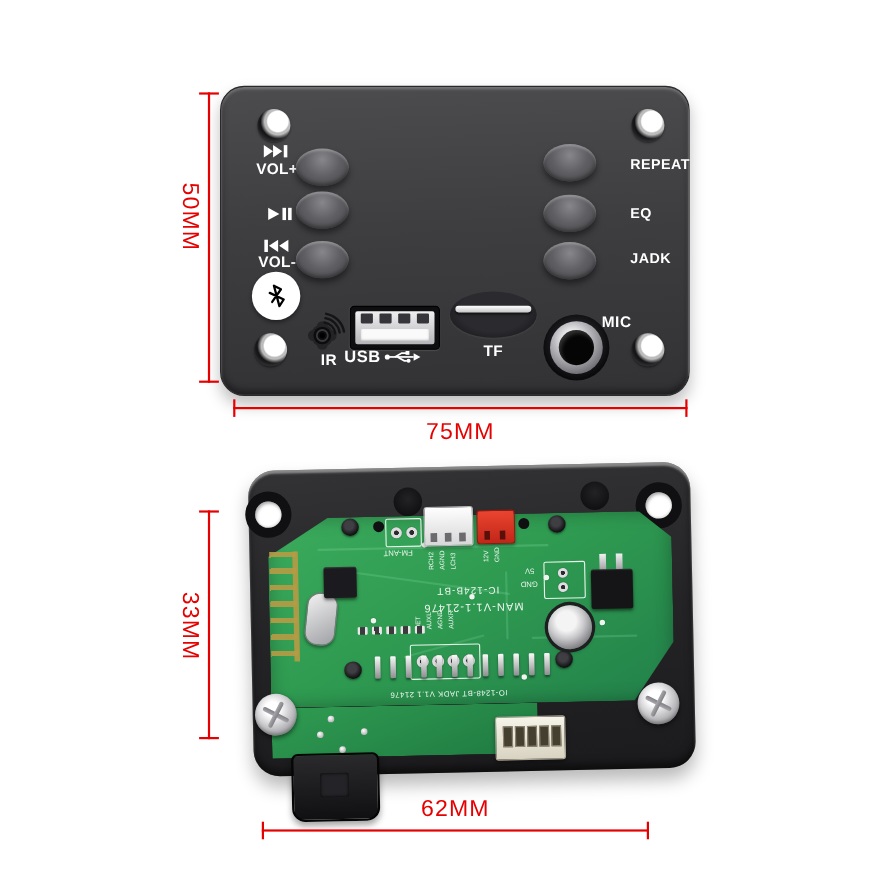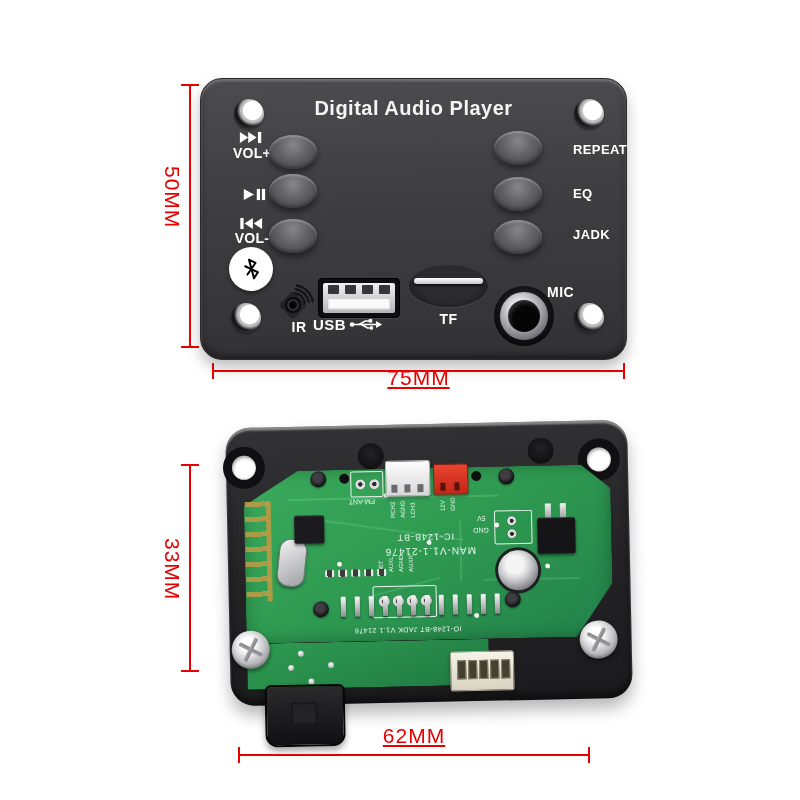--- a/index.html
+++ b/index.html
@@ -153,21 +153,20 @@
   .sscrew.bl{left:2px;top:203px;} .sscrew.br{left:350px;top:200px;}
   .sscrew i{position:absolute;left:6px;right:6px;top:17px;height:4px;background:linear-gradient(#808084,#a9a9ad);border-radius:2px;}
   .sscrew i.c1{transform:rotate(28deg);} .sscrew i.c2{transform:rotate(118deg);}
 </style>
 </head>
 <body>
 
 <div class="stage">
 
   <div class="front-panel">
-    <div class="fp-title">Digital Audio Player</div>
 
     <div class="sh tl"></div>
     <div class="sh tr"></div>
     <div class="sh bl"></div>
     <div class="sh br"></div>
 
     <div class="ctl-icon" style="left:37px;top:52px;">
       <svg width="26" height="13" viewBox="0 0 26 14" fill="#fff">
           <path d="M1 1 L10 7 L1 13 Z"></path>
           <path d="M10 1 L19 7 L10 13 Z"></path>
@@ -257,21 +256,21 @@
     <div class="mic-jack">
       <div class="mic-ring"></div>
       <div class="mic-hole"></div>
     </div>
     <div class="port-label" style="left:346px;top:205px;">MIC</div>
   </div>
 
   <div class="dim v" style="left:189px;top:84px;height:264px;"></div>
   <div class="dim-label rot90" style="left:142px;top:184px;width:60px;">50MM</div>
   <div class="dim h" style="left:212px;top:370px;width:413px;"></div>
-  <div class="dim-label" style="left:212px;top:366px;width:413px;text-decoration:underline;">75MM</div>
+  <div class="dim-label" style="left:212px;top:381px;width:413px;">75MM</div>
 
   <div class="back-unit">
     <div class="back-frame"></div>
     <div class="standoff a"></div>
     <div class="standoff b"></div>
     <div class="chole tl"></div>
     <div class="chole tr"></div>
 
     <div class="pcb-main">
 
@@ -400,15 +399,15 @@
       </div>
     <div class="sscrew br">
         <i class="c1"></i>
         <i class="c2"></i>
       </div>
   </div>
 
   <div class="dim v" style="left:189px;top:464px;height:208px;"></div>
   <div class="dim-label rot90" style="left:142px;top:556px;width:60px;">33MM</div>
   <div class="dim h" style="left:238px;top:754px;width:352px;"></div>
-  <div class="dim-label" style="left:238px;top:724px;width:352px;text-decoration:underline;">62MM</div>
+  <div class="dim-label" style="left:238px;top:724px;width:352px;">62MM</div>
 
 </div>
 
 </body></html>

